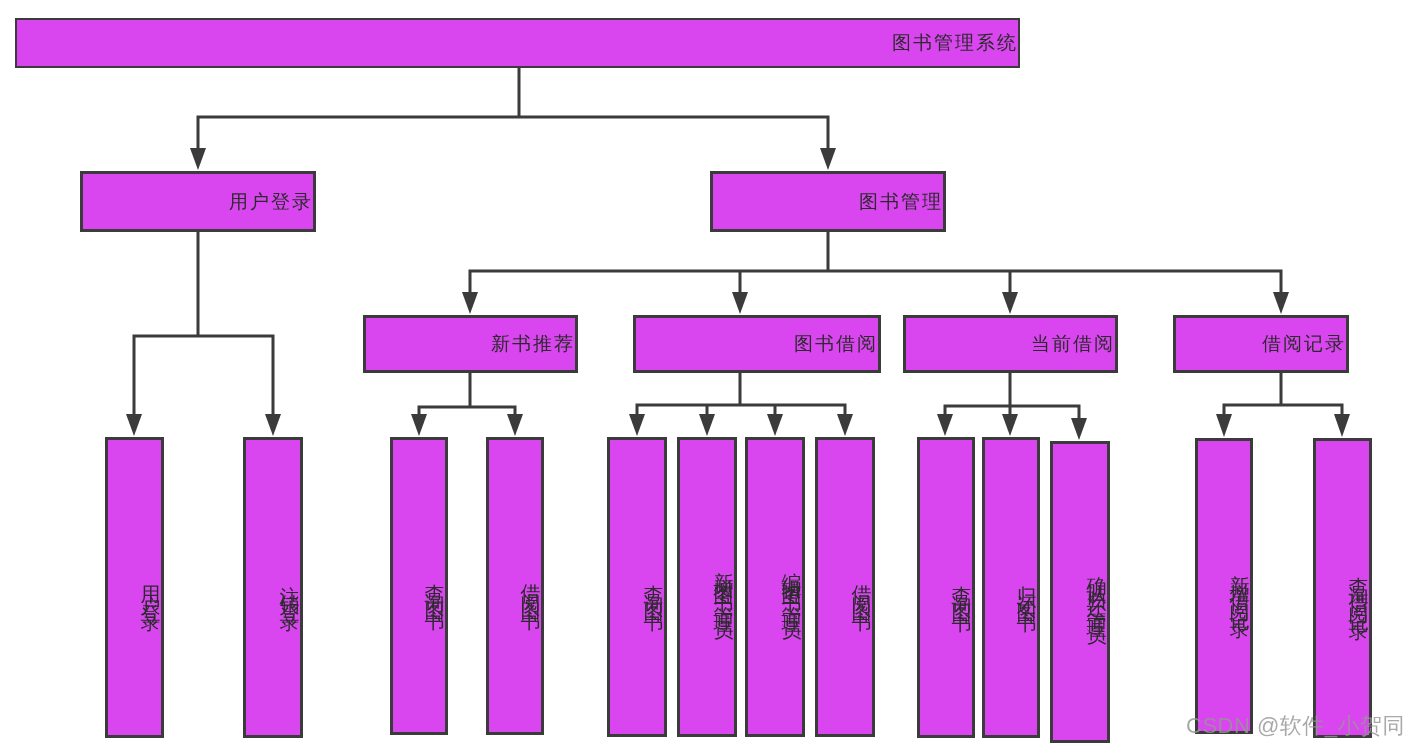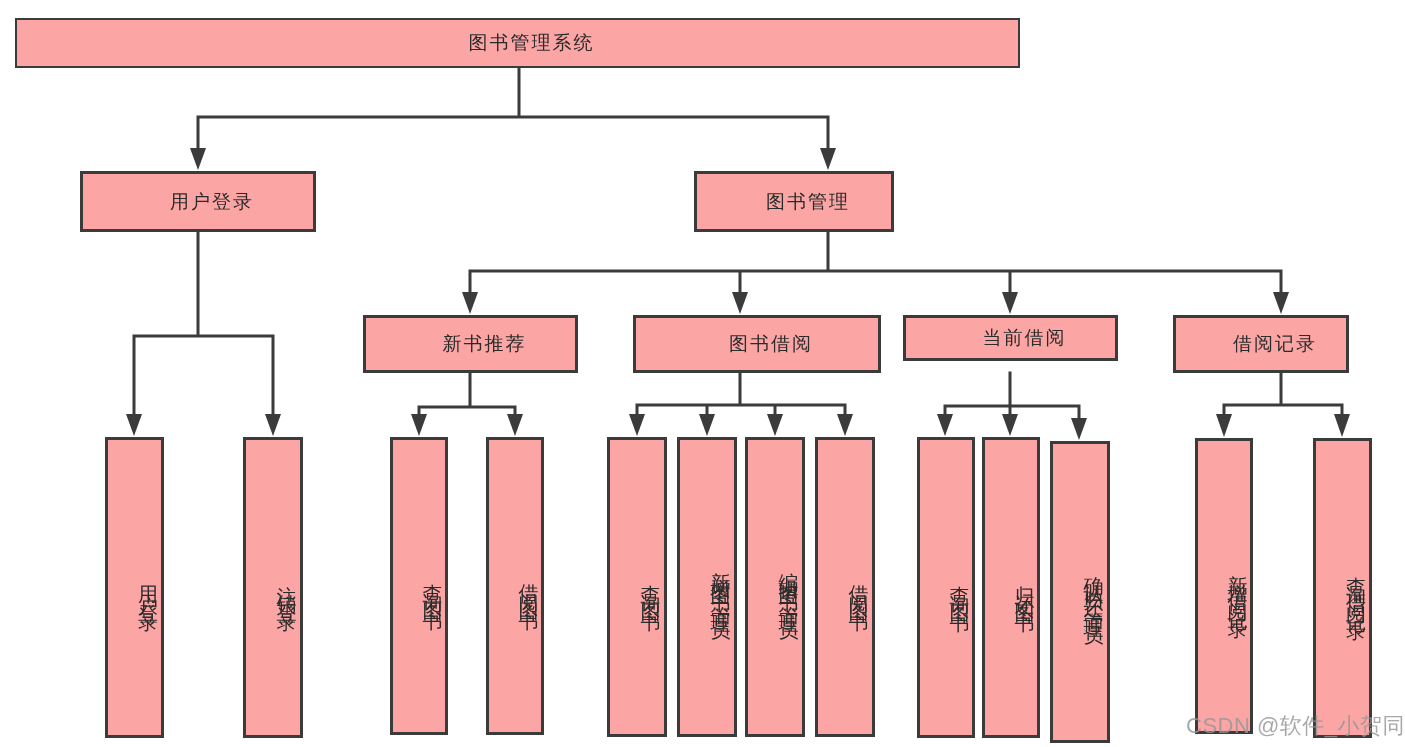--- a/index.html
+++ b/index.html
@@ -18,24 +18,24 @@
   .connectors {
     position: absolute;
     left: 0;
     top: 0;
     pointer-events: none;
   }
   .node {
     position: absolute;
     box-sizing: border-box;
     border: 3px solid #3b3b3b;
-    background: #fca5a5;
+    background: #d946ef;
     display: flex;
     align-items: center;
-    justify-content: center;
+    justify-content: flex-end;
     color: #2b2b2b;
     padding-left: 28px;
   }
   .node.root {
     border-width: 2px;
   }
   .h-label {
     font-size: 19px;
     letter-spacing: 2px;
     white-space: nowrap;
@@ -116,31 +116,31 @@
     </g>
   </svg>
 
   <div class="node root" style="left:15px; top:18px; width:1005px; height:50px;">
     <span class="h-label">图书管理系统</span>
   </div>
 
   <div class="node" style="left:80px; top:171px; width:236px; height:61px;">
     <span class="h-label">用户登录</span>
   </div>
-  <div class="node" style="left:694px; top:171px; width:200px; height:61px;">
+  <div class="node" style="left:710px; top:171px; width:236px; height:61px;">
     <span class="h-label">图书管理</span>
   </div>
 
   <div class="node" style="left:363px; top:315px; width:215px; height:58px;">
     <span class="h-label">新书推荐</span>
   </div>
   <div class="node" style="left:633px; top:315px; width:248px; height:58px;">
     <span class="h-label">图书借阅</span>
   </div>
-  <div class="node" style="left:903px; top:315px; width:215px; height:46px;">
+  <div class="node" style="left:903px; top:315px; width:215px; height:58px;">
     <span class="h-label">当前借阅</span>
   </div>
   <div class="node" style="left:1173px; top:315px; width:176px; height:58px;">
     <span class="h-label">借阅记录</span>
   </div>
 
   <div class="node" style="left:105px; top:437px; width:59px; height:301px;">
     <span class="v-label">用户登录</span>
   </div>
   <div class="node" style="left:243px; top:437px; width:60px; height:301px;">

